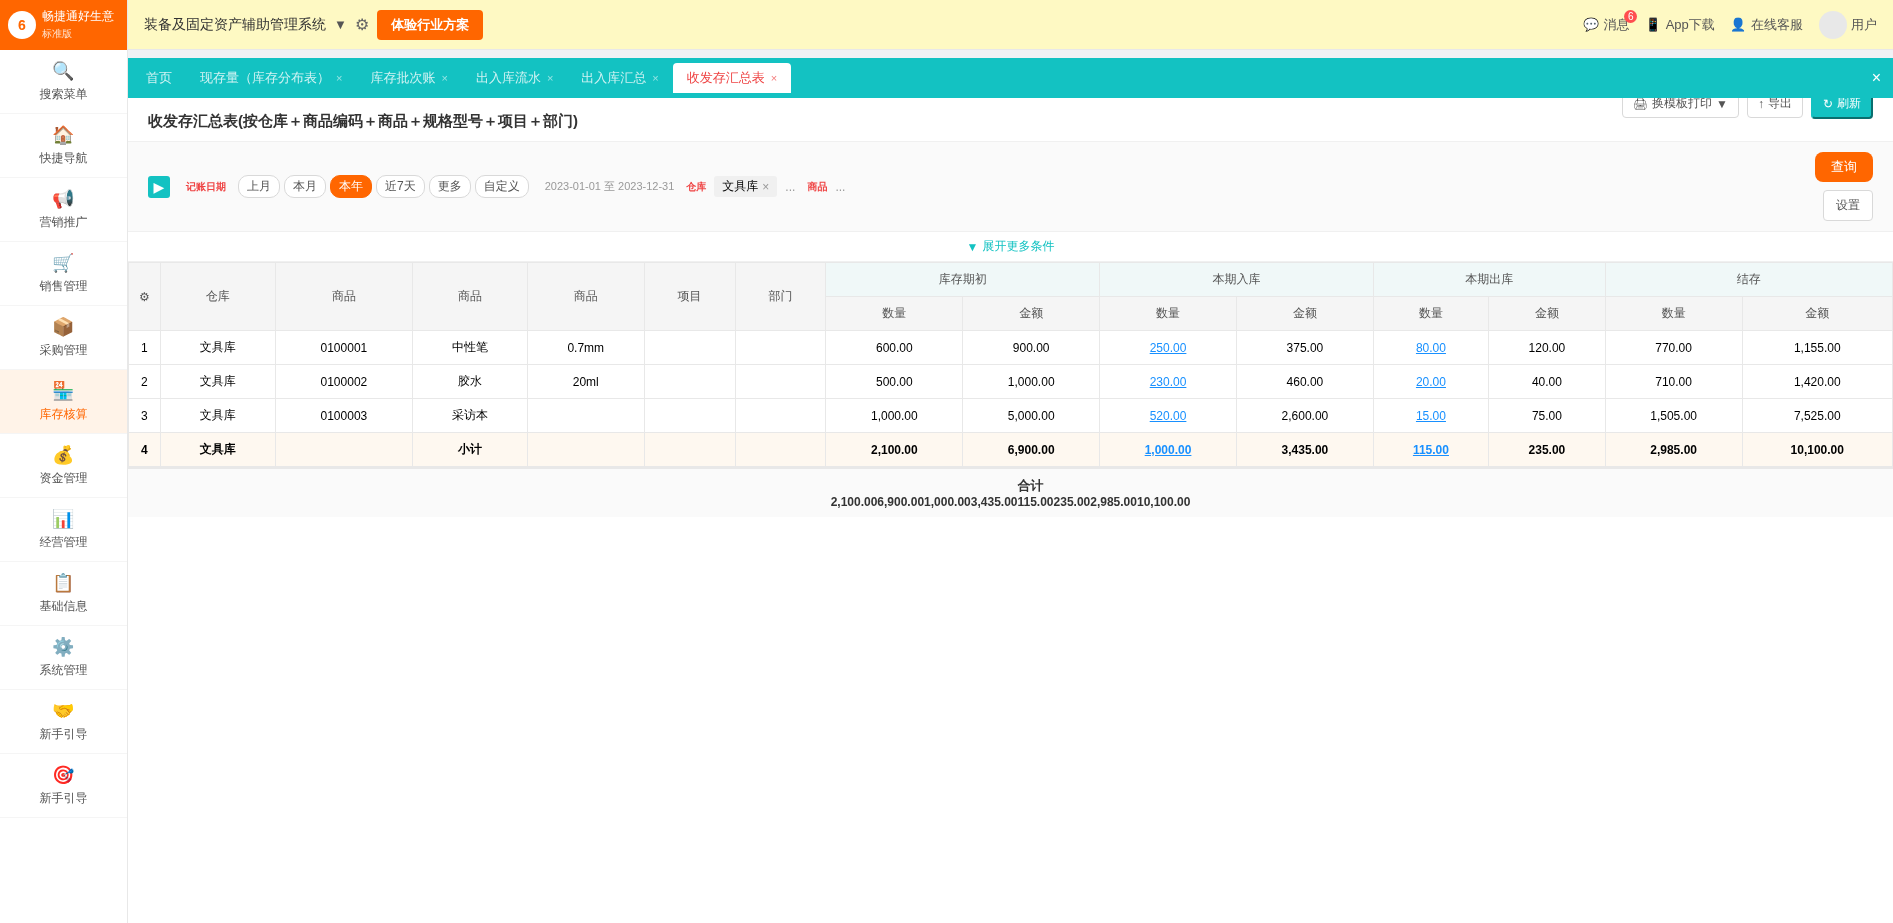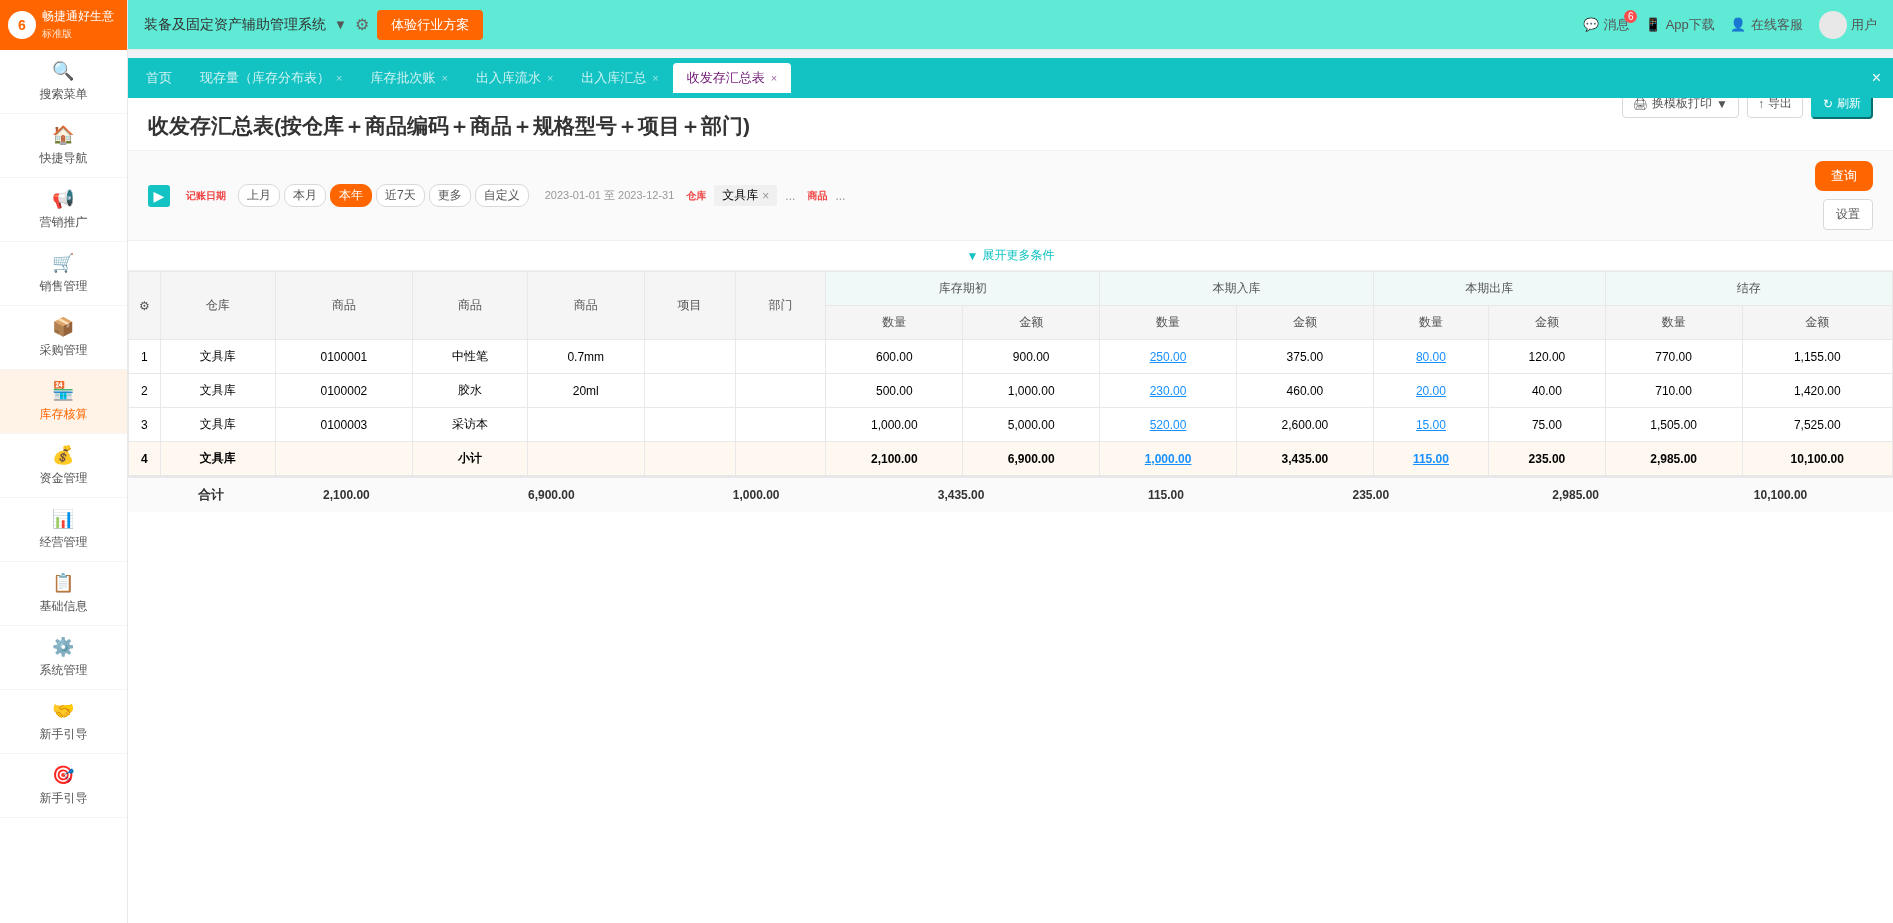--- a/index.html
+++ b/index.html
@@ -16,43 +16,43 @@
     .sidebar-version { font-size: 10px; color: #fff; opacity: 0.8; margin-top: 2px; }
     .sidebar-nav { flex: 1; overflow-y: auto; }
     .sidebar-item { display: flex; flex-direction: column; align-items: center; padding: 10px 4px; cursor: pointer; border-bottom: 1px solid #f5f5f5; color: #555; font-size: 12px; gap: 4px; }
     .sidebar-item.active { background: #fff3e8; color: #ff6600; }
     .sidebar-item-icon { font-size: 18px; }
 
     
     .main { flex: 1; display: flex; flex-direction: column; overflow: hidden; }
 
     
-    .topbar { height: 50px; background: #5eead4; display: flex; align-items: center; justify-content: space-between; padding: 0 16px; border-bottom: 1px solid #e8e8e8; flex-shrink: 0; }
+    .topbar { height: 50px; background: #fef9c3; display: flex; align-items: center; justify-content: space-between; padding: 0 16px; border-bottom: 1px solid #e8e8e8; flex-shrink: 0; }
     .topbar-left { display: flex; align-items: center; gap: 8px; }
     .system-title { font-size: 14px; color: #333; }
     .topbar-dropdown { display: flex; align-items: center; gap: 4px; cursor: pointer; color: #555; }
-    .topbar-experience-btn { background: #ff6600; color: #fff; border: none; border-radius: 4px; padding: 6px 14px; cursor: pointer; font-size: 13px; }
+    .topbar-experience-btn { background: #ff6600; color: #fff; border: none; border-radius: 4px; padding: 6px 14px; cursor: pointer; font-size: 13px; font-weight: bold; }
     .topbar-right { display: flex; align-items: center; gap: 16px; color: #555; font-size: 13px; }
     .topbar-right-item { display: flex; align-items: center; gap: 4px; cursor: pointer; position: relative; }
     .badge { background: #ff4d4f; color: #fff; border-radius: 10px; font-size: 10px; padding: 1px 4px; position: absolute; top: -6px; right: -8px; }
     .user-avatar { width: 28px; height: 28px; background: #e8e8e8; border-radius: 50%; display: flex; align-items: center; justify-content: center; font-size: 12px; color: #666; }
 
     
     .tabbar { background: #13c2c2; display: flex; align-items: center; height: 40px; padding: 0 4px; flex-shrink: 0; margin-top: 8px; }
     .tab { display: flex; align-items: center; gap: 6px; padding: 6px 14px; cursor: pointer; color: rgba(255,255,255,0.8); font-size: 13px; border-radius: 4px 4px 0 0; }
-    .tab.active { background: #fff; color: #701a75; }
+    .tab.active { background: #fff; color: #ef4444; }
     .tab-close { font-size: 11px; color: inherit; opacity: 0.7; }
     .tabbar-close-all { margin-left: auto; color: #fff; cursor: pointer; padding: 4px 8px; font-size: 16px; }
 
     
     .page-content { flex: 1; overflow: auto; background: #fff; padding: 0; }
 
     
     .page-header { padding: 14px 20px 10px; border-bottom: 1px solid #f0f0f0; }
-    .page-title { font-size: 21px; font-weight: 600; color: #333; }
+    .page-title { font-size: 15px; font-weight: 600; color: #333; }
     .page-actions { display: flex; align-items: center; gap: 8px; float: right; margin-top: -24px; }
     .btn-action { display: flex; align-items: center; gap: 4px; padding: 5px 10px; border: 1px solid #d9d9d9; background: #fff; border-radius: 4px; cursor: pointer; font-size: 12px; color: #555; }
     .btn-refresh { color: #fff; background: #13c2c2; border-color: #13c2c2; padding: 5px 10px; border-radius: 4px; cursor: pointer; font-size: 12px; display: flex; align-items: center; gap: 4px; }
 
     
     .filter-bar { padding: 10px 20px; background: #fafafa; border-bottom: 1px solid #f0f0f0; display: flex; align-items: center; gap: 16px; }
     .filter-expand-btn { background: #13c2c2; color: #fff; border: none; border-radius: 3px; width: 22px; height: 22px; cursor: pointer; display: flex; align-items: center; justify-content: center; font-size: 14px; flex-shrink: 0; }
     .filter-row { display: flex; align-items: center; gap: 12px; flex: 1; flex-wrap: wrap; }
     .filter-label { color: #ef4444; font-size: 10px; white-space: nowrap; font-weight: bold; }
     .filter-date-btns { display: flex; gap: 4px; align-items: center; }
@@ -72,21 +72,21 @@
 
     
     .data-table { width: 100%; border-collapse: collapse; }
     .data-table th, .data-table td { border: 1px solid #e8e8e8; padding: 8px 10px; text-align: center; font-size: 12px; }
     .data-table thead th { background: #f5f5f5; color: #555; font-weight: 400; text-align: center; }
     .data-table thead .group-header { background: #f0f8f8; }
     .data-table tbody tr.subtotal { background: #fef8f0; font-weight: bold; }
     .data-table .num-link { color: #1890ff; text-decoration: underline; cursor: pointer; }
     .data-table .settings-col { width: 30px; }
 
-    .footer-bar { position: sticky; bottom: 0; background: #fafafa; border-top: 2px solid #e8e8e8; padding: 8px 10px; display: flex; align-items: center; }
+    .footer-bar { position: sticky; bottom: 0; background: #fafafa; border-top: 2px solid #e8e8e8; padding: 8px 10px; display: flex; align-items: center; flex-direction: column; }
     .footer-label { font-weight: bold; color: #333; margin-right: 20px; font-size: 13px; padding-left: 60px; }
     .footer-values { display: flex; gap: 0; flex: 1; }
     .footer-val { flex: 1; text-align: center; font-weight: bold; font-size: 12px; color: #333; }
   </style>
 </head>
 <body>
 
 <div class="app-wrapper">
 
   <div class="sidebar">

